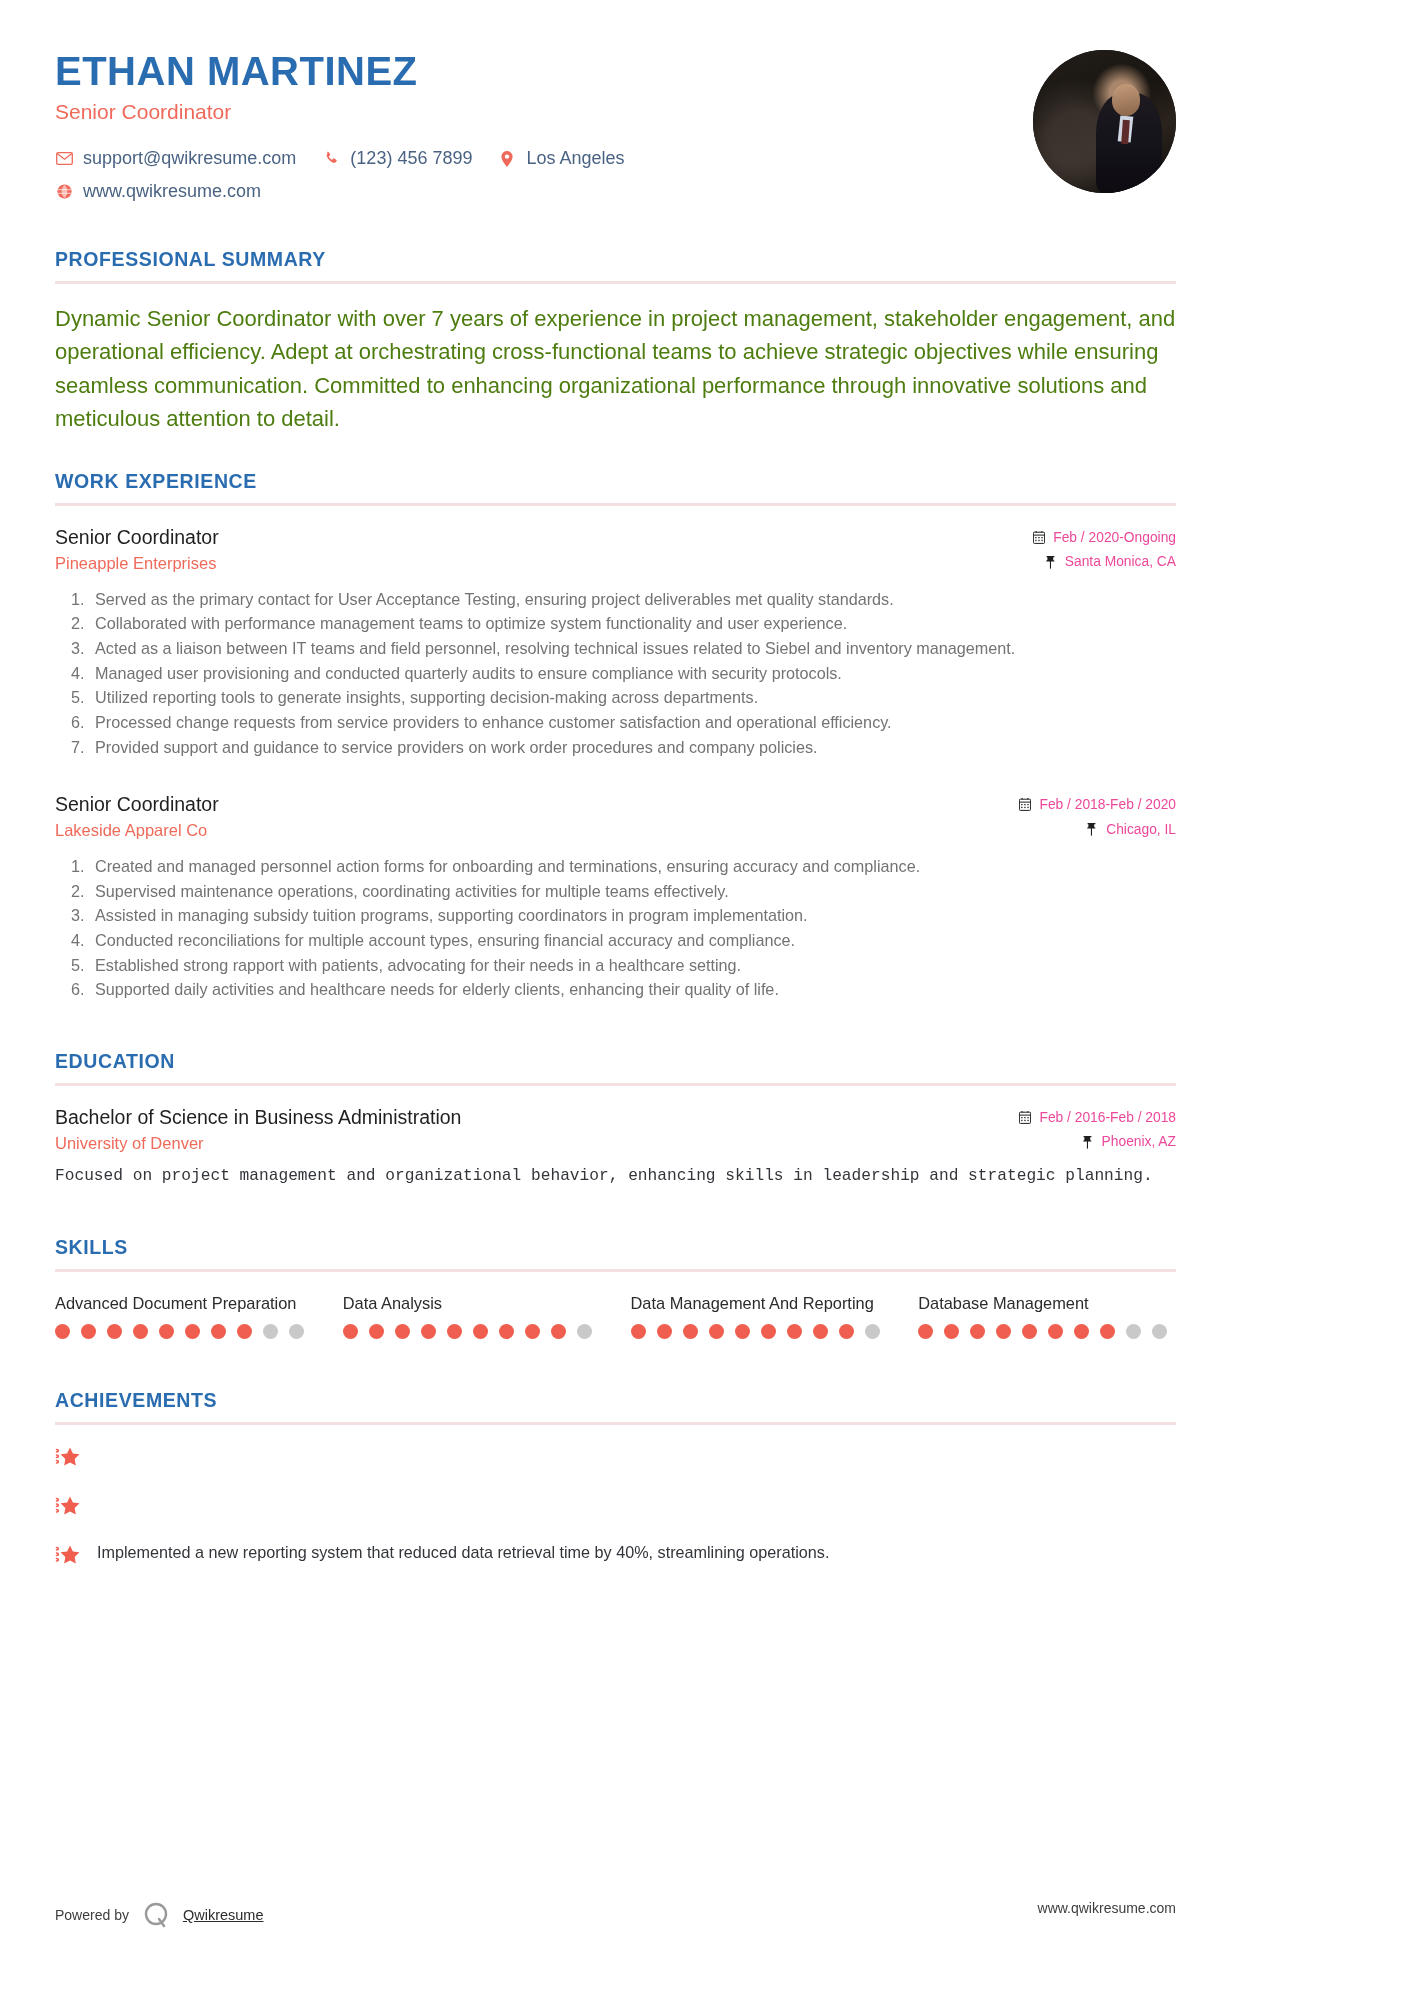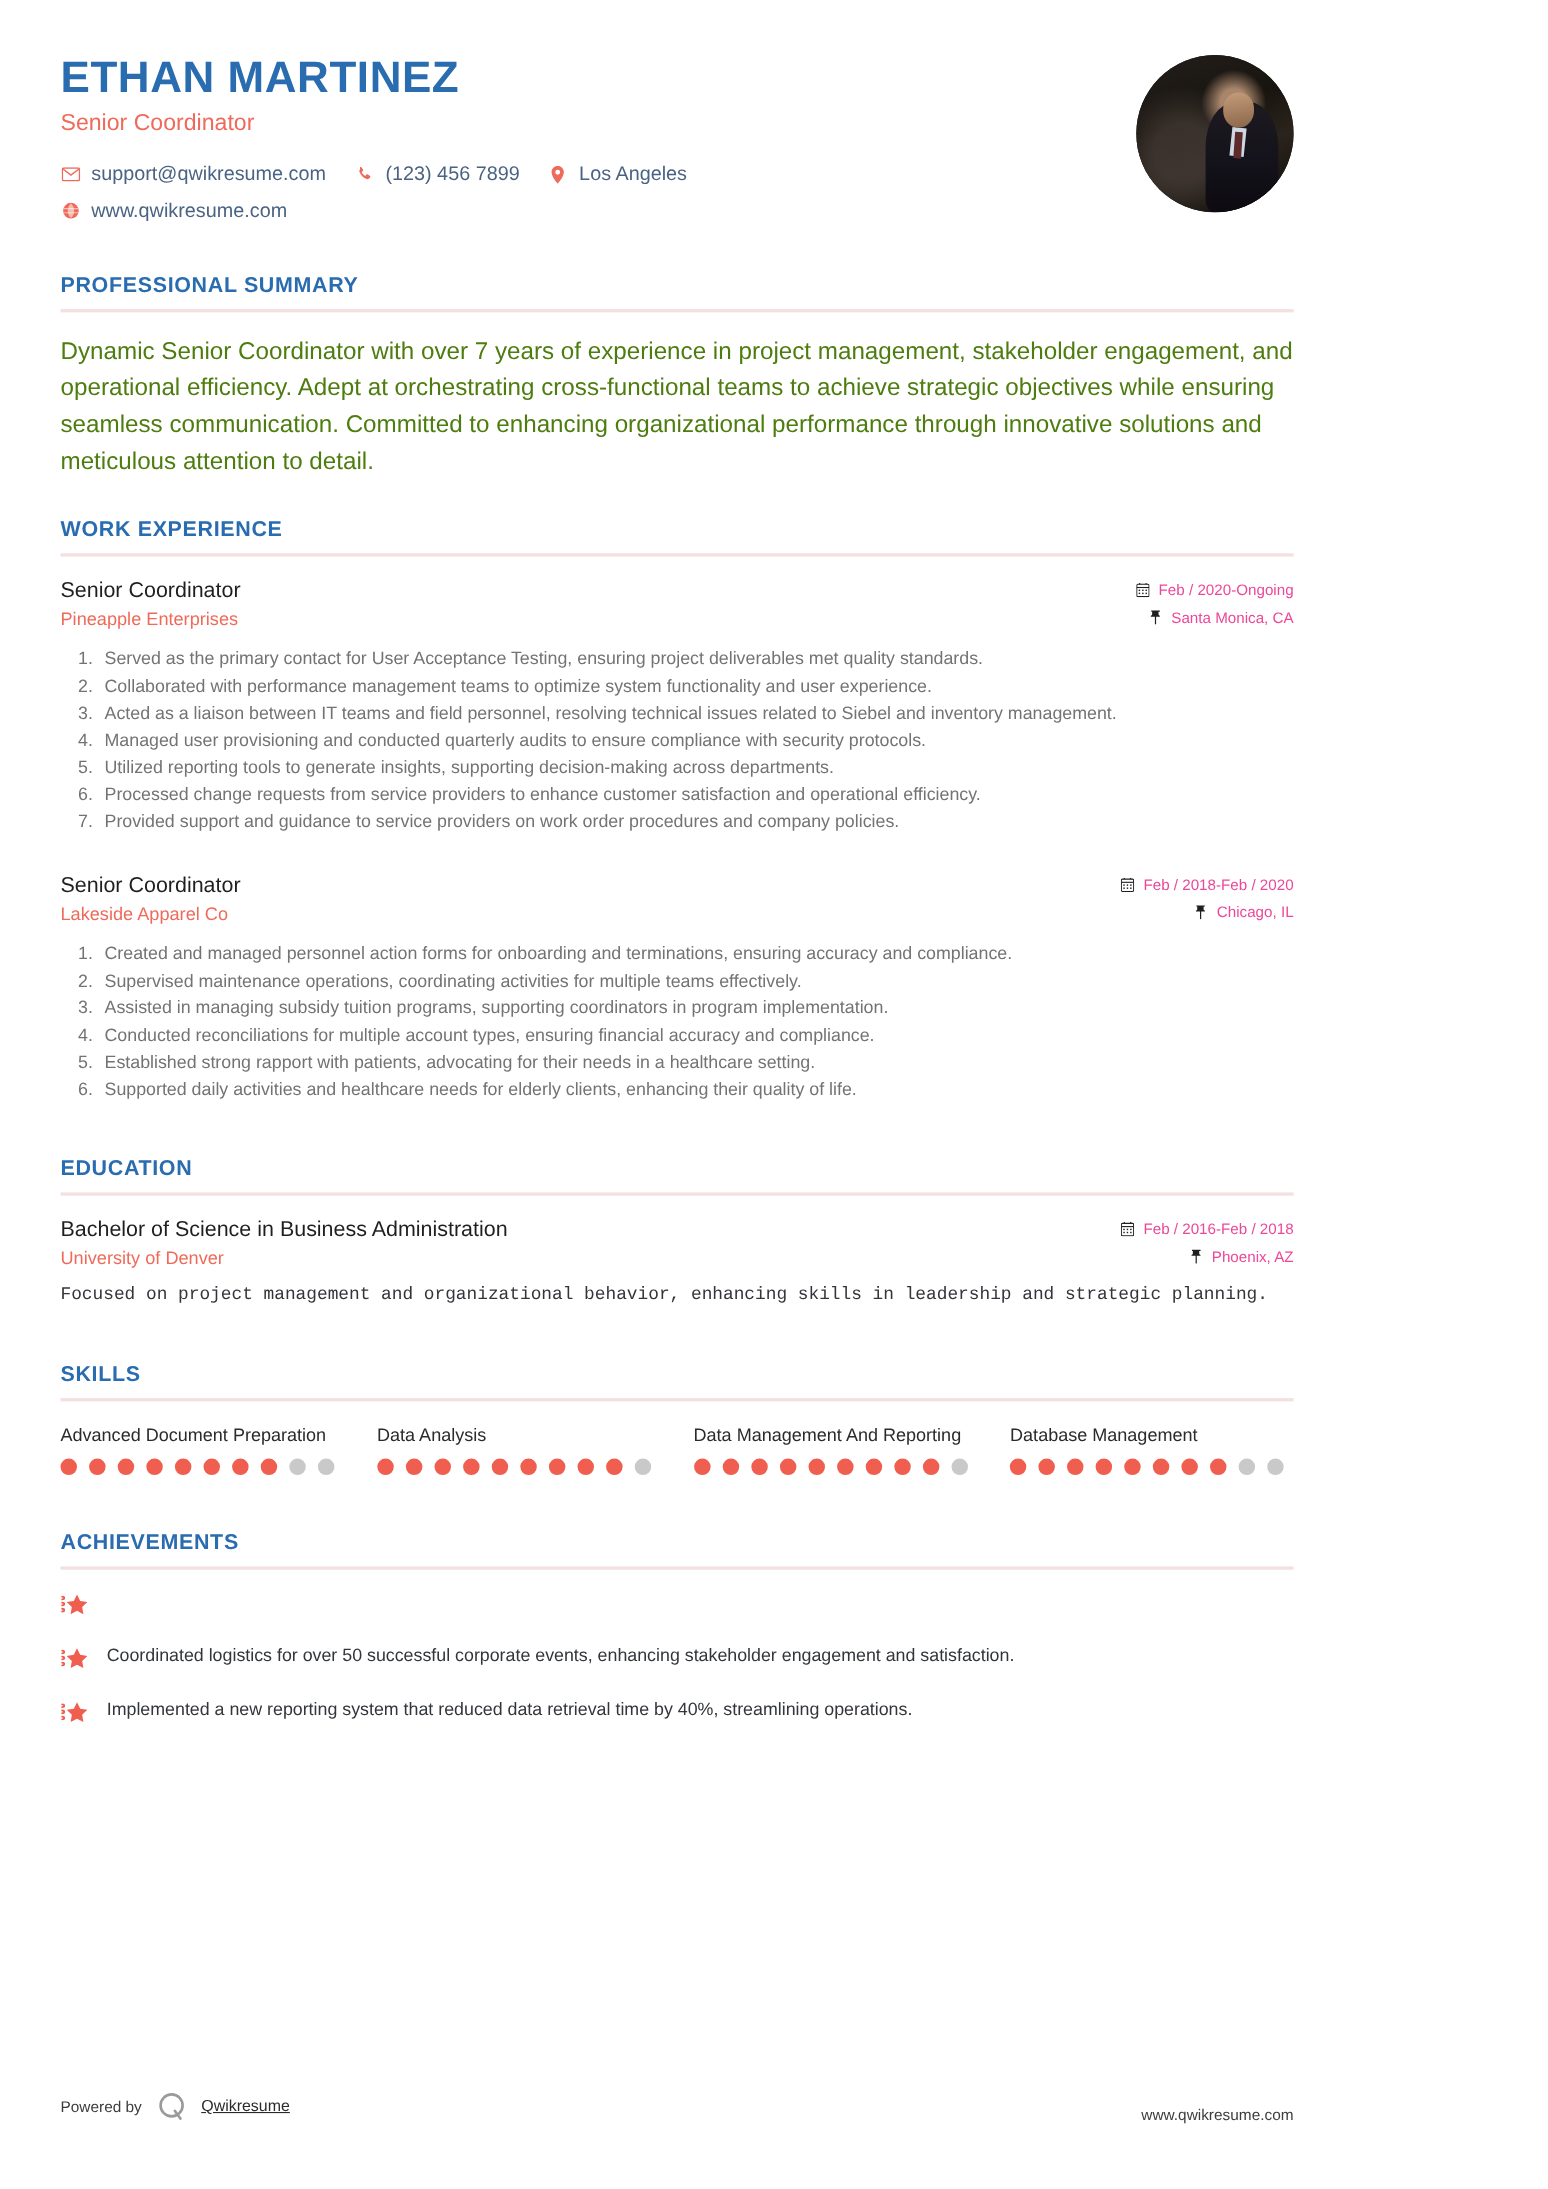--- a/index.html
+++ b/index.html
@@ -281,21 +281,21 @@
   }
 
   
   .footer {
     position: absolute;
     left: 55px;
     right: 55px;
     bottom: 60px;
     display: flex;
     justify-content: space-between;
-    align-items: flex-end;
+    align-items: flex-start;
   }
 
   .powered {
     display: flex;
     align-items: center;
     font-size: 14px;
     color: #3d3d3d;
   }
 
   .brand-mark {
@@ -604,21 +604,20 @@
           </svg>
         </span>
       </div>
       <div class="achv-item">
         <span class="achv-icon">
           <svg width="28" height="22" viewBox="0 0 28 22" fill="none">
             <path d="M1.5 4.5 C4 4.5 4 7 1.5 7 M1.5 10 C4 10 4 12.5 1.5 12.5 M1.5 15.5 C4 15.5 4 18 1.5 18" stroke="#ef5e4e" stroke-width="1.6" stroke-linecap="round"></path>
             <path d="M15 2.5 l2.9 5.9 6.5.95 -4.7 4.6 1.1 6.5 -5.8-3.05 -5.8 3.05 1.1-6.5 -4.7-4.6 6.5-.95z" fill="#ef5e4e"></path>
           </svg>
         </span>
-        <span class="achv-text">Coordinated logistics for over 50 successful corporate events, enhancing stakeholder engagement and satisfaction.</span>
       </div>
       <div class="achv-item">
         <span class="achv-icon">
           <svg width="28" height="22" viewBox="0 0 28 22" fill="none">
             <path d="M1.5 4.5 C4 4.5 4 7 1.5 7 M1.5 10 C4 10 4 12.5 1.5 12.5 M1.5 15.5 C4 15.5 4 18 1.5 18" stroke="#ef5e4e" stroke-width="1.6" stroke-linecap="round"></path>
             <path d="M15 2.5 l2.9 5.9 6.5.95 -4.7 4.6 1.1 6.5 -5.8-3.05 -5.8 3.05 1.1-6.5 -4.7-4.6 6.5-.95z" fill="#ef5e4e"></path>
           </svg>
         </span>
         <span class="achv-text">Implemented a new reporting system that reduced data retrieval time by 40%, streamlining operations.</span>
       </div>

